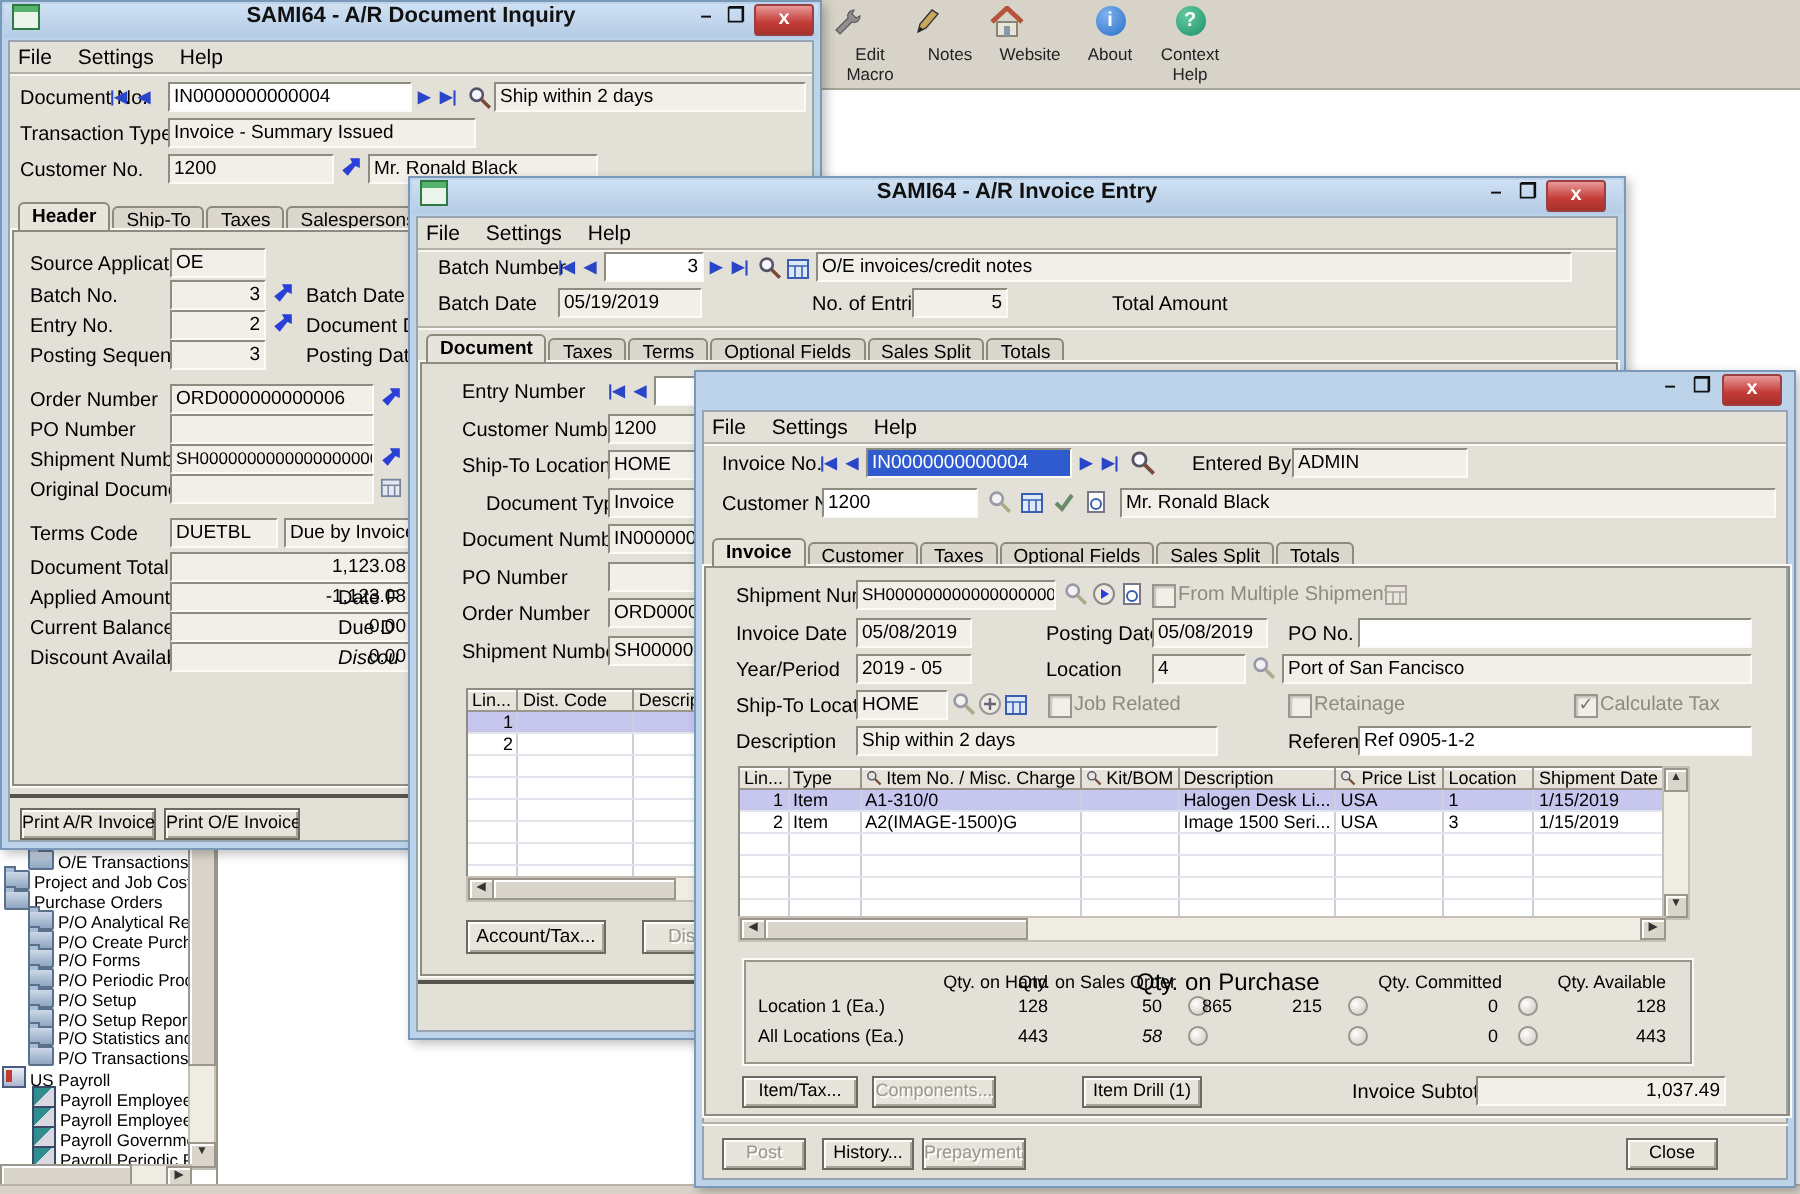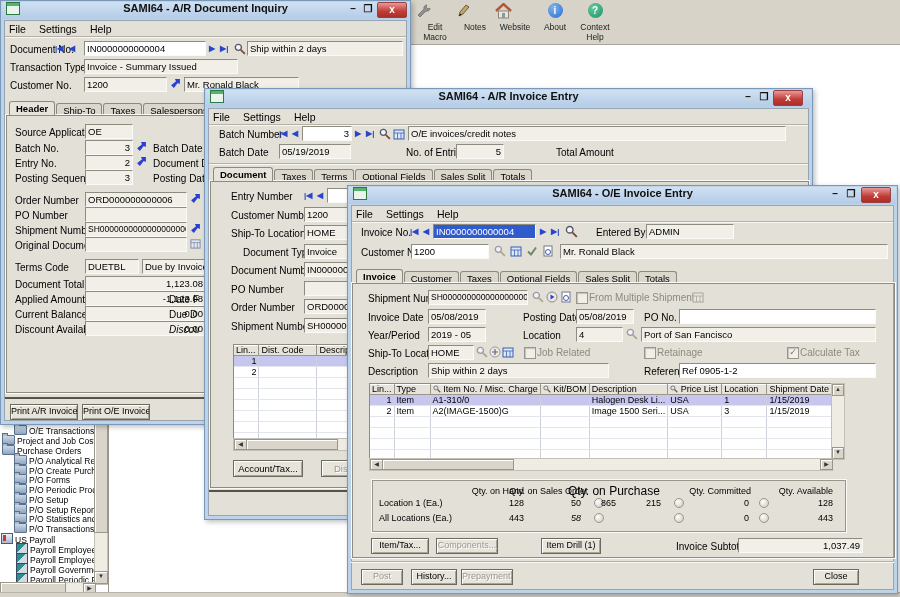--- a/index.html
+++ b/index.html
@@ -435,24 +435,20 @@
       <div class="a sthumb" style="left:12px;top:0;width:90px;height:9px;"></div>
     </div>
 
     <div class="btn" style="left:28px;top:371px;width:70px;height:17px;font-size:9.5px;line-height:15px;">Account/Tax...</div>
     <div class="btn dis" style="left:116px;top:371px;width:66px;height:17px;font-size:9.5px;line-height:15px;">Distribute</div>
     <div class="divider" style="left:4px;top:401px;width:599px;"></div>
   </div>
 
   <div class="win" style="left:347px;top:185px;width:549px;height:407px;z-index:3;">
     <div class="winbody"></div>
-    <div class="titlebar">
-      <span class="title">SAMI64 - O/E Invoice Entry</span>
-      <span class="formico"></span>
-    </div>
     <span class="capbtn" style="left:480px;">–</span>
     <span class="capbtn" style="left:496px;">❐</span>
     <span class="closebtn" style="left:513px;">x</span>
     <div class="menu" style="left:8px;top:22px;">
       <span>File</span>
       <span>Settings</span>
       <span>Help</span>
     </div>
     <div class="mline" style="left:4px;top:35px;width:541px;"></div>
 

